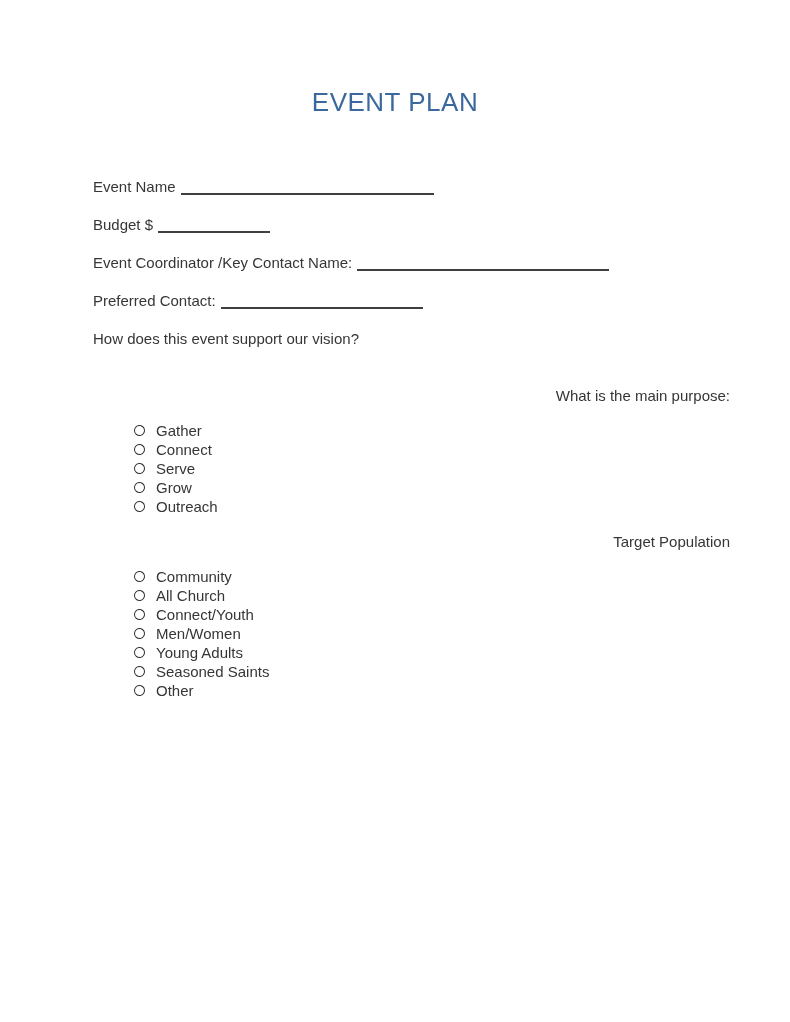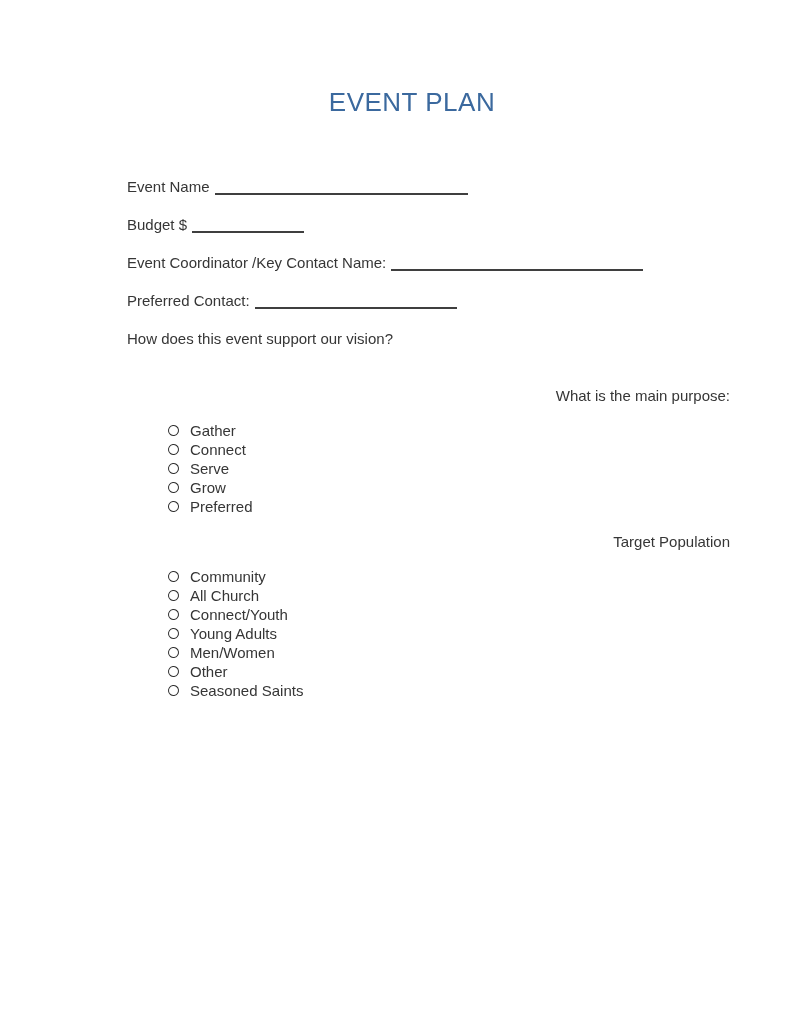--- a/index.html
+++ b/index.html
@@ -11,21 +11,20 @@
   html,body{margin:0;padding:0;background:#ffffff;}
   .page{
     position:relative;
     width:790px;
     height:844px;
     background:#ffffff;
     overflow:hidden;
     font-family:"Liberation Sans","DejaVu Sans",sans-serif;
     font-size:15px;
     color:var(--ink);
-    padding-left:34px;
   }
   .doc-title{
     margin:86px 0 0 0;
     text-align:center;
     font-size:26px;
     line-height:32px;
     font-weight:400;
     letter-spacing:0.5px;
     color:var(--title-blue);
   }
@@ -127,51 +126,51 @@
       <li>
         <span class="radio"></span>
         <span>Serve</span>
       </li>
       <li>
         <span class="radio"></span>
         <span>Grow</span>
       </li>
       <li>
         <span class="radio"></span>
-        <span>Preferred</span>
+        <span>Outreach</span>
       </li>
     </ul>
 
     <p class="section-heading population-heading">Target Population</p>
     <ul class="option-list">
       <li>
         <span class="radio"></span>
         <span>Community</span>
       </li>
       <li>
         <span class="radio"></span>
         <span>All Church</span>
       </li>
       <li>
         <span class="radio"></span>
         <span>Connect/Youth</span>
       </li>
       <li>
         <span class="radio"></span>
+        <span>Men/Women</span>
+      </li>
+      <li>
+        <span class="radio"></span>
         <span>Young Adults</span>
       </li>
       <li>
         <span class="radio"></span>
-        <span>Men/Women</span>
+        <span>Seasoned Saints</span>
       </li>
       <li>
         <span class="radio"></span>
         <span>Other</span>
-      </li>
-      <li>
-        <span class="radio"></span>
-        <span>Seasoned Saints</span>
       </li>
     </ul>
 
 
   </div>
 </div>
 
 </body></html>

